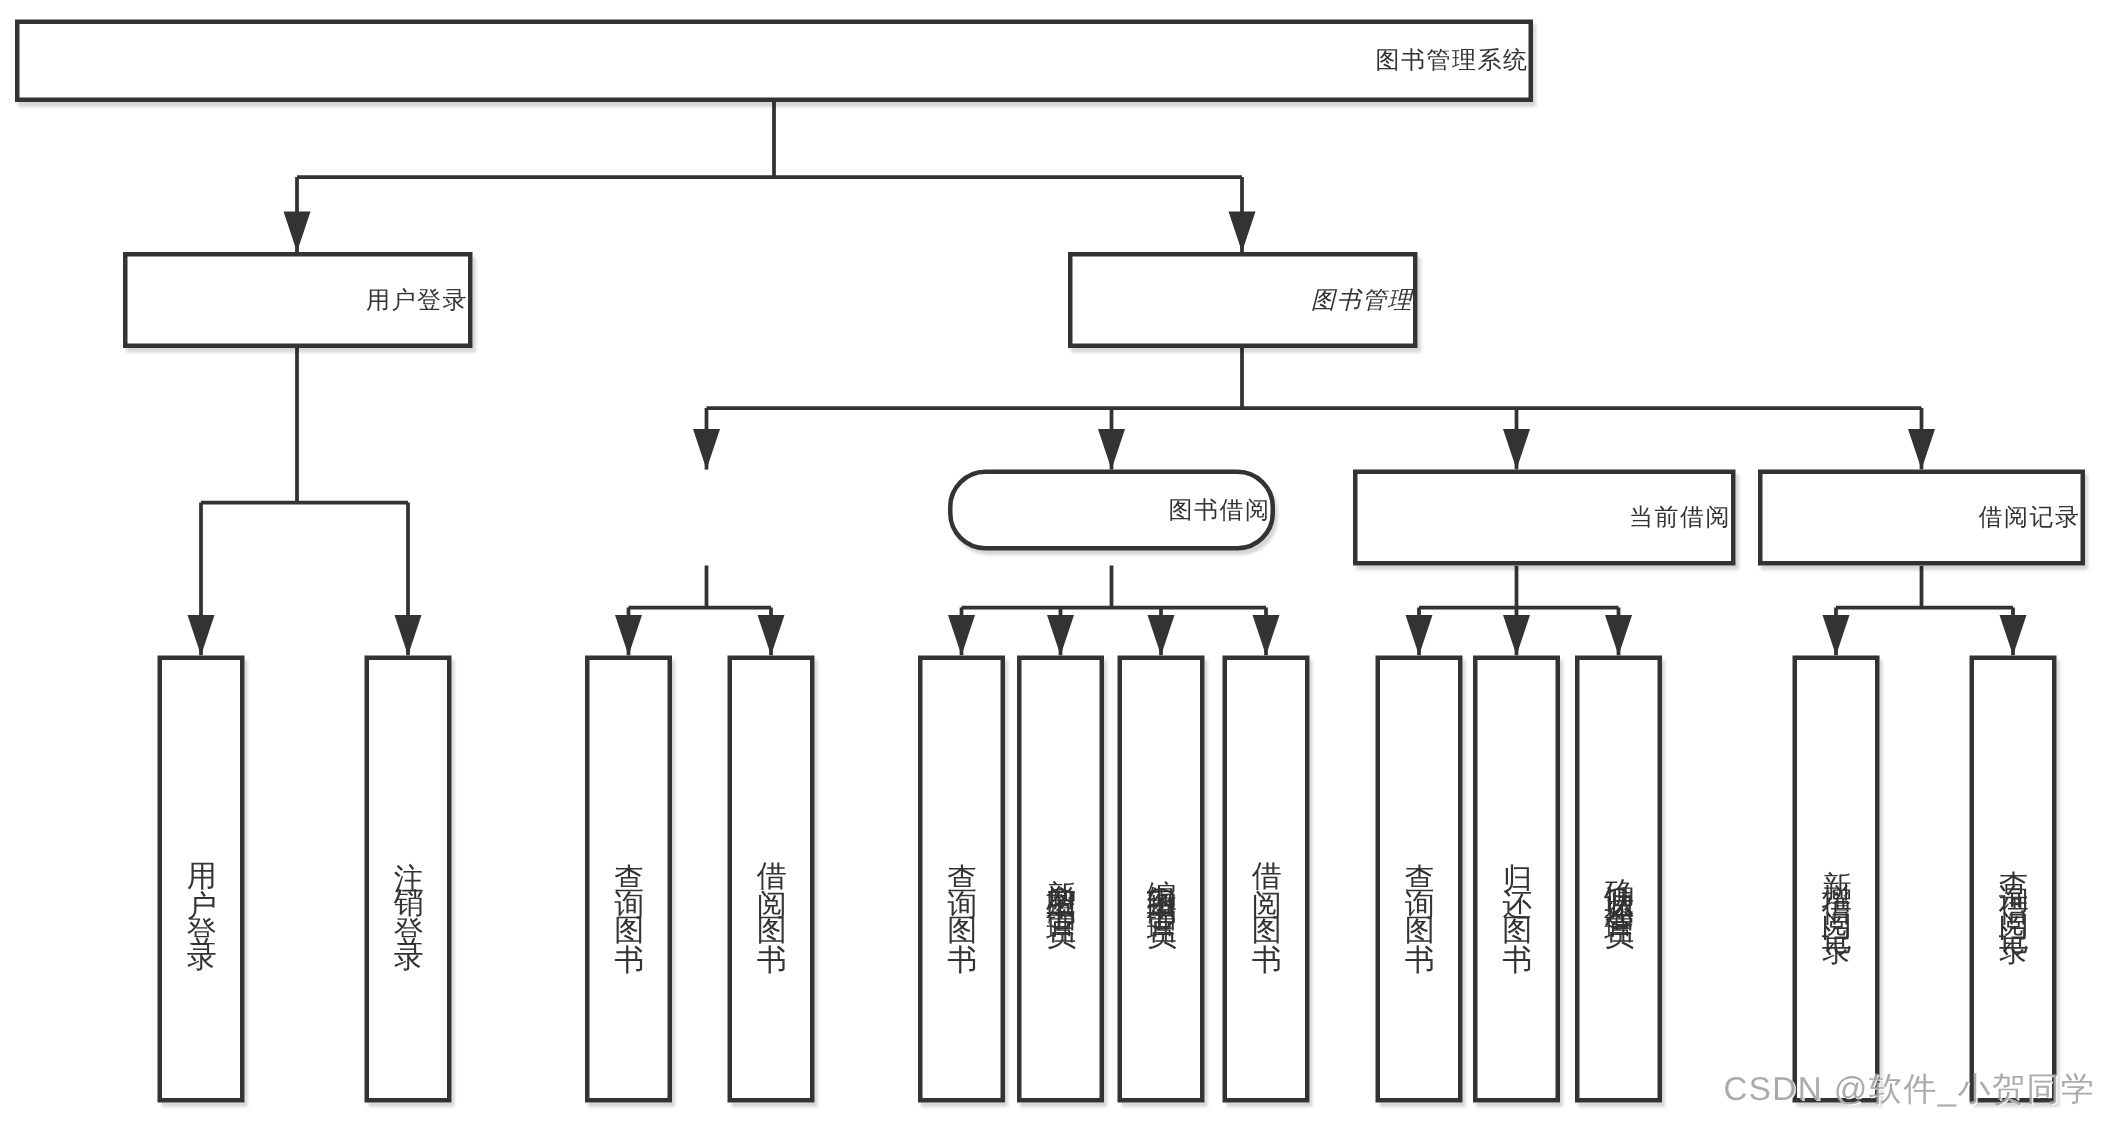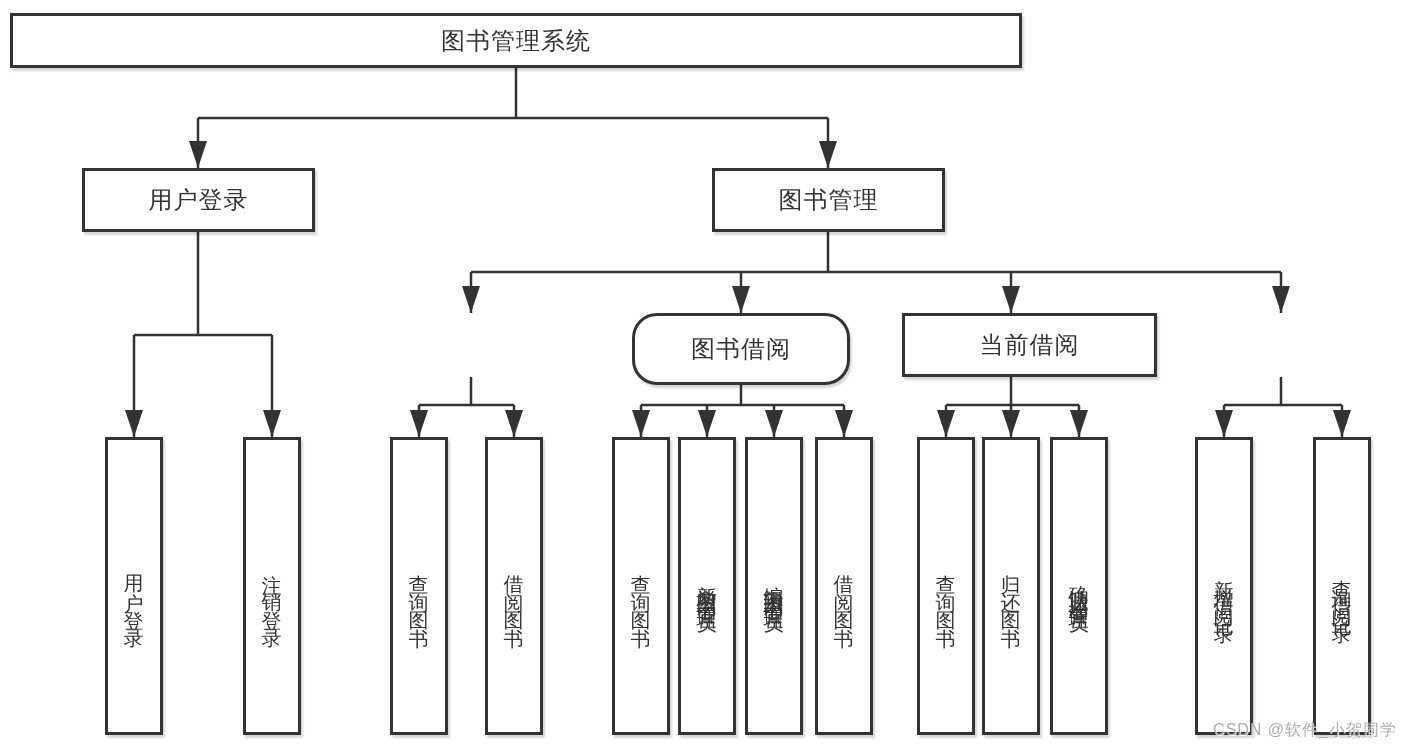--- a/index.html
+++ b/index.html
@@ -10,22 +10,22 @@
     overflow: hidden;
   }
   .stage { position: relative; width: 1405px; height: 747px; background: #fff; }
 
   svg.wires { position: absolute; left: 0; top: 0; width: 1405px; height: 747px; }
 
   .node {
     position: absolute;
     background: #fff;
     border: 3px solid #333;
-    display: flex; align-items: center; justify-content: center;
-    font-size: 24px; color: #333; letter-spacing: 1px;
+    display: flex; align-items: center; justify-content: flex-end;
+    font-size: 16px; color: #333; letter-spacing: 1px;
     box-shadow: 2px 3px 2px rgba(0,0,0,0.16);
     z-index: 2;
   }
   .col {
     position: absolute; top: 437px;
     width: 58px; height: 298px;
     background: #fff;
     border: 3px solid #333;
     display: flex; align-items: center; justify-content: center;
     box-shadow: 2px 3px 2px rgba(0,0,0,0.16);
@@ -36,21 +36,21 @@
     text-orientation: mixed;
     font-size: 20px; color: #333;
     line-height: 1;
   }
   .sp4 span { letter-spacing: 18px; margin-bottom: -18px; }
   .sp6 span { letter-spacing: 9px;  margin-bottom: -9px; }
   .sp8 span { letter-spacing: 4px;  margin-bottom: -4px; }
 
   .watermark {
     position: absolute; right: 8px; bottom: 6px;
-    font-size: 16px; color: rgba(164,164,164,0.92);
+    font-size: 22px; color: rgba(164,164,164,0.92);
     text-shadow: 1px 1px 0 rgba(255,255,255,0.85);
     letter-spacing: 1px;
     z-index: 5;
   }
 </style>
 </head>
 <body>
 
 <div class="stage">
 
@@ -85,29 +85,32 @@
     </g>
   </svg>
 
   <div class="node" style="left:10px; top:13px; width:1012px; height:55px;">
     <span>图书管理系统</span>
   </div>
 
   <div class="node" style="left:82px; top:168px; width:233px; height:64px;">
     <span>用户登录</span>
   </div>
-  <div class="node" style="left:712px; top:168px; width:233px; height:64px;">
+  <div class="node" style="left:712px; top:168px; width:233px; height:64px;font-style:italic;">
     <span>图书管理</span>
   </div>
 
-  <div class="node" style="left:632px; top:313px; width:218px; height:72px;border-radius:25px;">
+  <div class="node" style="left:632px; top:313px; width:218px; height:54px;border-radius:25px;">
     <span>图书借阅</span>
   </div>
   <div class="node" style="left:902px; top:313px; width:255px; height:64px;">
     <span>当前借阅</span>
+  </div>
+  <div class="node" style="left:1172px; top:313px; width:218px; height:64px;">
+    <span>借阅记录</span>
   </div>
 
   <div class="col sp4" style="left:105px;">
     <span>用户登录</span>
   </div>
   <div class="col sp4" style="left:243px;">
     <span>注销登录</span>
   </div>
 
   <div class="col sp4" style="left:390px;">

